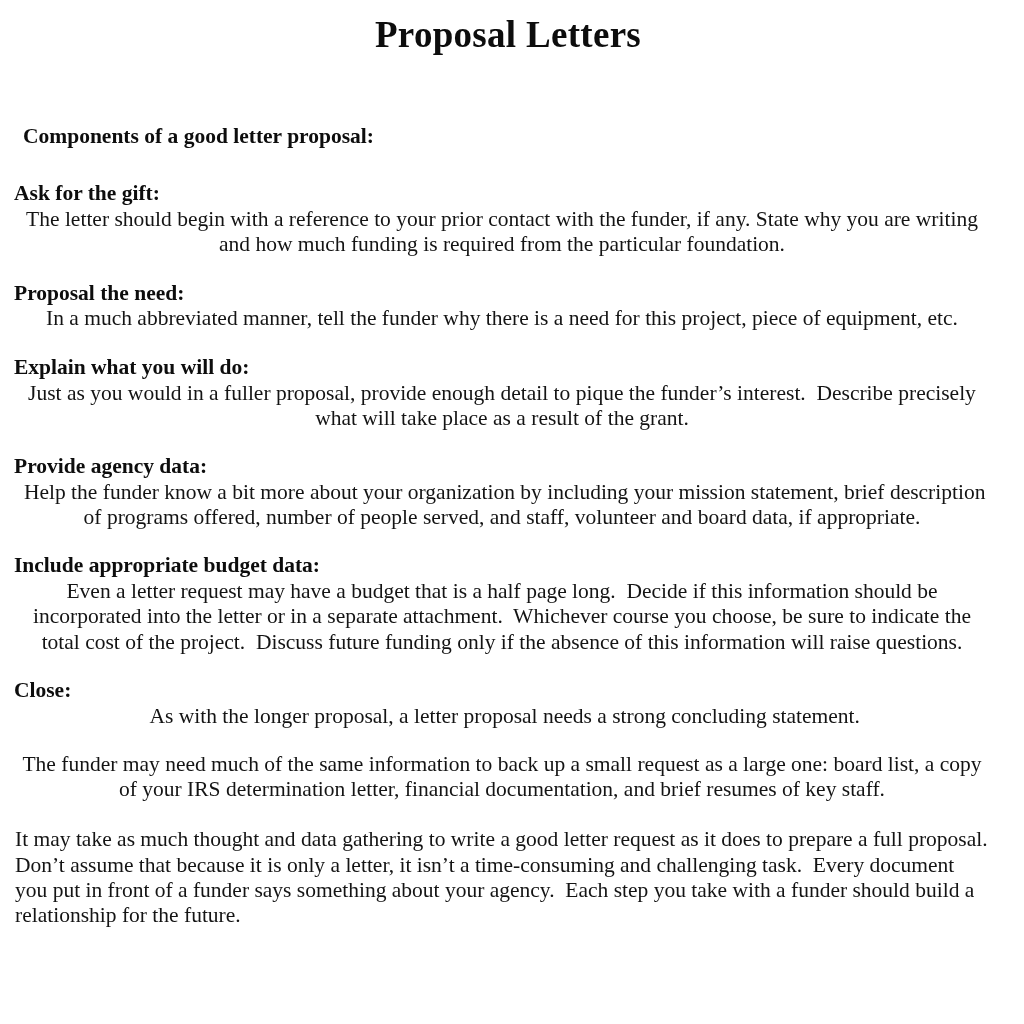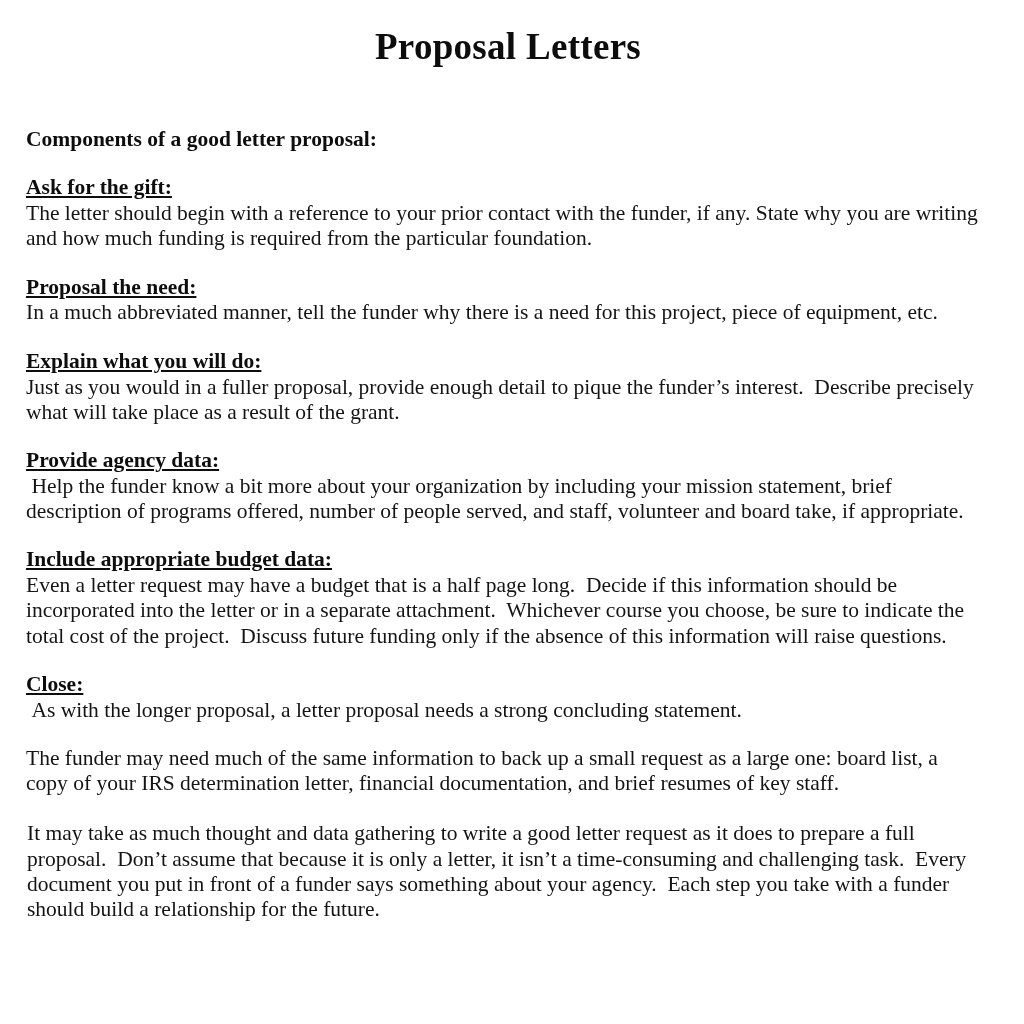--- a/index.html
+++ b/index.html
@@ -15,21 +15,21 @@
     font-family: "Liberation Serif", "DejaVu Serif", serif;
     color: #111111;
     -webkit-font-smoothing: antialiased;
   }
 
   .page {
     position: relative;
     width: 1024px;
     height: 940px;
     box-sizing: border-box;
-    padding: 16px;
+    padding: 4px;
     background: #ffffff;
   }
 
   .doc-title {
     text-align: center;
     font-weight: bold;
     font-size: 37px;
     line-height: 1.0;
     letter-spacing: 0.3px;
     margin: 0;
@@ -40,45 +40,45 @@
 
   .body-block {
     margin: 0;
     padding: 0 30px 0 10px;
   }
 
   .lead-heading {
     font-weight: bold;
     font-size: 21.5px;
     line-height: 1.18;
-    margin: 0;
+    margin: 9px;
     padding-top: 62px;
     color: #0d0d0d;
   }
 
   .section {
     margin: 0;
     padding-top: 23px;
   }
 
   .section-heading {
     font-weight: bold;
     font-size: 21.5px;
     line-height: 1.20;
     margin: 0;
     color: #0d0d0d;
-    text-decoration: underline;
   }
 
   .section-body {
     font-size: 21.5px;
     line-height: 1.175;
     margin: 0;
     color: #141414;
     white-space: pre-wrap;
+    text-align: center;
   }
 
   .closing-para {
     font-size: 21.5px;
     line-height: 1.175;
     margin: 1px;
     padding-top: 24px;
     color: #141414;
     white-space: pre-wrap;
   }
@@ -104,21 +104,21 @@
       <div class="section-body">In a much abbreviated manner, tell the funder why there is a need for this project, piece of equipment, etc.</div>
     </div>
 
     <div class="section">
       <div class="section-heading">Explain what you will do:</div>
       <div class="section-body">Just as you would in a fuller proposal, provide enough detail to pique the funder’s interest.  Describe precisely what will take place as a result of the grant.</div>
     </div>
 
     <div class="section">
       <div class="section-heading">Provide agency data:</div>
-      <div class="section-body"> Help the funder know a bit more about your organization by including your mission statement, brief description of programs offered, number of people served, and staff, volunteer and board take, if appropriate.</div>
+      <div class="section-body"> Help the funder know a bit more about your organization by including your mission statement, brief description of programs offered, number of people served, and staff, volunteer and board data, if appropriate.</div>
     </div>
 
     <div class="section">
       <div class="section-heading">Include appropriate budget data:</div>
       <div class="section-body">Even a letter request may have a budget that is a half page long.  Decide if this information should be incorporated into the letter or in a separate attachment.  Whichever course you choose, be sure to indicate the total cost of the project.  Discuss future funding only if the absence of this information will raise questions.</div>
     </div>
 
     <div class="section">
       <div class="section-heading">Close:</div>
       <div class="section-body"> As with the longer proposal, a letter proposal needs a strong concluding statement.</div>

